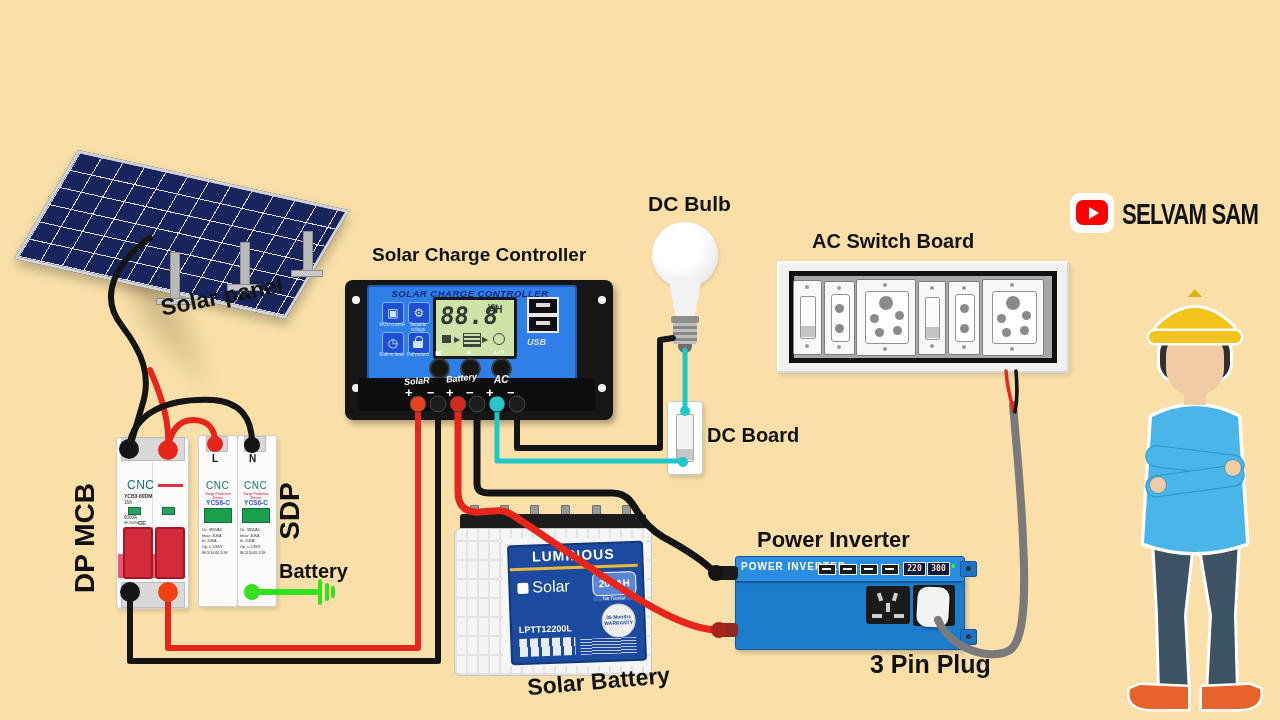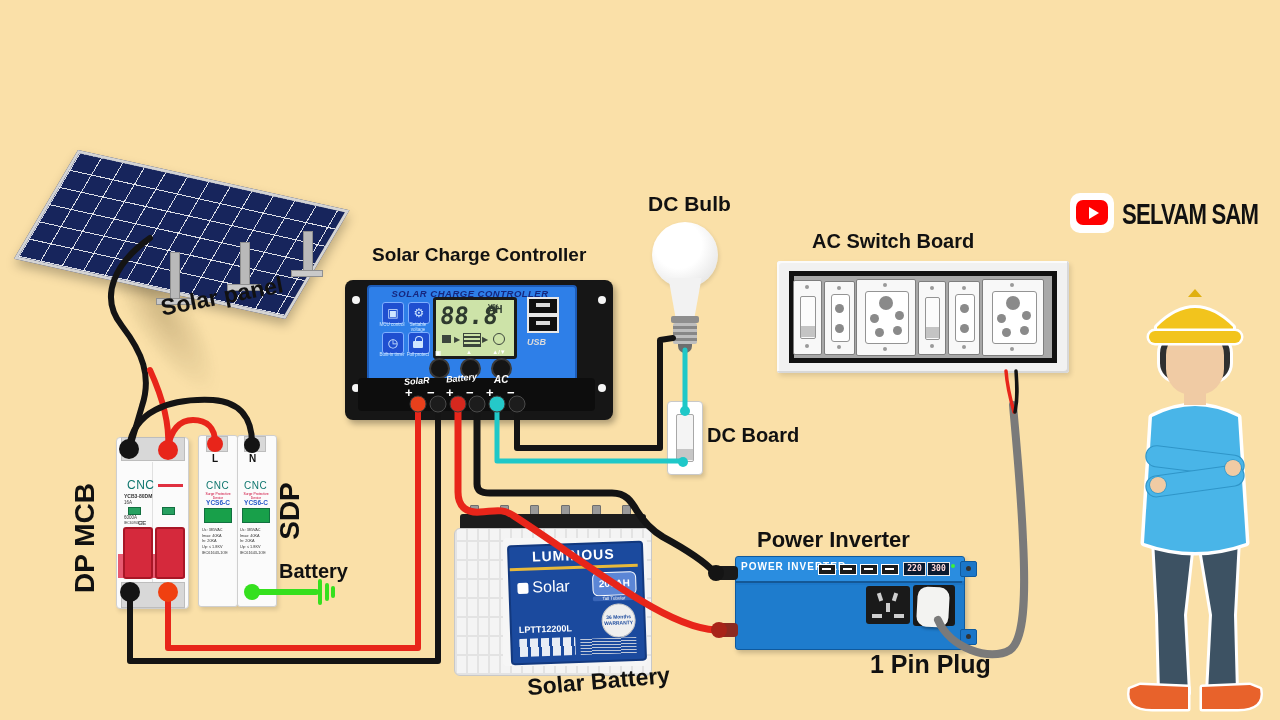--- a/index.html
+++ b/index.html
@@ -320,21 +320,21 @@
   <div class="inv-sock" style="left:913px;top:585px;width:42px;height:41px;"></div>
   <div id="plug"></div>
   <div class="inv-tab" style="left:960px;top:561px;">
       <div class="abs" style="left:5px;top:4px;width:5px;height:5px;border-radius:50%;background:#333;"></div>
     </div>
   <div class="inv-tab" style="left:960px;top:629px;">
       <div class="abs" style="left:5px;top:4px;width:5px;height:5px;border-radius:50%;background:#333;"></div>
     </div>
   <div class="abs" style="left:716px;top:566px;width:22px;height:14px;background:#1a1a1a;border-radius:4px;"></div>
   <div class="abs" style="left:714px;top:623px;width:24px;height:14px;background:#8c2a20;border-radius:4px;"></div>
-  <div class="lbl" style="left:870px;top:650px;font-size:25px;font-weight:900;">1 Pin Plug</div>
+  <div class="lbl" style="left:870px;top:650px;font-size:25px;font-weight:900;">3 Pin Plug</div>
 
   <div id="yt-box">
       <div id="yt-red">
         <div id="yt-play"></div>
       </div>
     </div>
   <div class="lbl" style="left:1122px;top:197px;font-size:27px;font-weight:900;transform:scale(.82,1.12);transform-origin:left top;letter-spacing:-1px;">SELVAM SAM</div>
 
   <svg width="190" height="430" viewBox="0 0 190 430" style="left:1100px;top:285px;">
     <g style="paint-order:stroke" stroke-linejoin="round">

